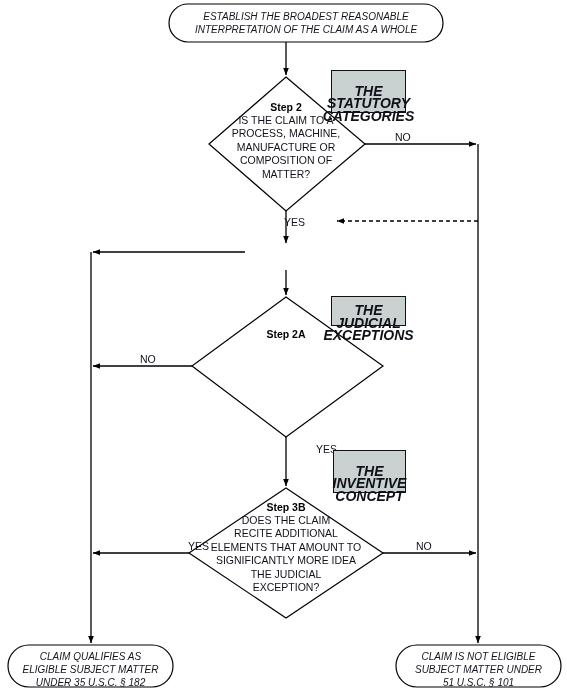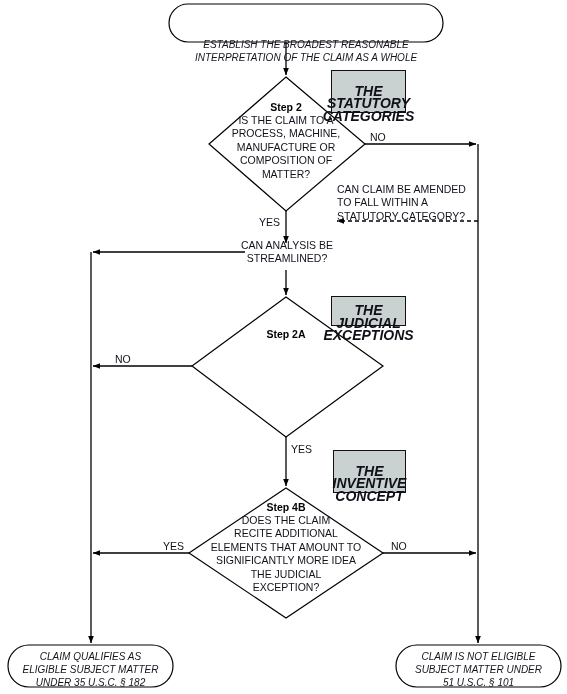--- a/index.html
+++ b/index.html
@@ -67,20 +67,21 @@
     position: absolute;
     font-size: 10.5px;
     line-height: 13.4px;
     color: #12121c;
     white-space: pre-line;
   }
   .edge-lbl {
     position: absolute;
     font-size: 10.5px;
     color: #12121c;
+    margin-left: 25px;
   }
 </style>
 </head>
 <body>
 
 <div id="page">
 
   <svg id="svg-layer" viewBox="0 0 567 694">
     <defs>
       <marker id="arrow" markerWidth="9" markerHeight="9" refX="7.4" refY="3" orient="auto" markerUnits="userSpaceOnUse">
@@ -120,62 +121,57 @@
       <line x1="189" y1="553" x2="93" y2="553" marker-end="url(#arrow)"></line>
 
       <line x1="383" y1="553" x2="476" y2="553" marker-end="url(#arrow)"></line>
 
       <rect x="8" y="645" width="165" height="42" rx="21" ry="21" stroke-width="1.2"></rect>
 
       <rect x="396" y="645" width="165" height="42" rx="21" ry="21" stroke-width="1.2"></rect>
     </g>
   </svg>
 
-  <div class="terminal-text" style="position:absolute;left:169px;top:10px;width:274px;margin-top:28px;">ESTABLISH THE BROADEST REASONABLE
+  <div class="terminal-text" style="position:absolute;left:169px;top:10px;width:274px;">ESTABLISH THE BROADEST REASONABLE
 INTERPRETATION OF THE CLAIM AS A WHOLE</div>
 
   <div class="step-head" style="position:absolute;left:226px;top:101px;width:120px;">Step 2</div>
   <div class="diamond-text" style="position:absolute;left:206px;top:114px;width:160px;">IS THE CLAIM TO A
 PROCESS, MACHINE,
 MANUFACTURE OR
 COMPOSITION OF
 MATTER?</div>
   <div class="edge-lbl" style="left:370px;top:131px;">NO</div>
   <div class="edge-lbl" style="left:259px;top:216px;">YES</div>
 
   <div class="gray-box" style="left:331px;top:70px;width:75px;height:43px;">
     <span>THE
 STATUTORY
 CATEGORIES</span>
   </div>
 
-  <div class="side-note" style="left:337px;top:183px;width:180px;text-align:left;">CAN CLAIM BE AMENDED
-TO FALL WITHIN A
-STATUTORY CATEGORY?</div>
 
-  <div class="side-note" style="left:227px;top:239px;width:120px;text-align:center;">CAN ANALYSIS BE
-STREAMLINED?</div>
 
 
   <div class="step-head" style="position:absolute;left:226px;top:328px;width:120px;">Step 2A</div>
   <div class="edge-lbl" style="left:115px;top:353px;">NO</div>
   <div class="edge-lbl" style="left:291px;top:443px;">YES</div>
 
   <div class="gray-box" style="left:331px;top:296px;width:75px;height:30px;">
     <span>THE JUDICIAL
 EXCEPTIONS</span>
   </div>
 
   <div class="gray-box" style="left:333px;top:450px;width:73px;height:43px;">
     <span>THE
 INVENTIVE
 CONCEPT</span>
   </div>
 
-  <div class="step-head" style="position:absolute;left:226px;top:501px;width:120px;">Step 4B</div>
+  <div class="step-head" style="position:absolute;left:226px;top:501px;width:120px;">Step 3B</div>
   <div class="diamond-text" style="position:absolute;left:186px;top:514px;width:200px;">DOES THE CLAIM
 RECITE ADDITIONAL
 ELEMENTS THAT AMOUNT TO
 SIGNIFICANTLY MORE IDEA
 THE JUDICIAL
 EXCEPTION?</div>
   <div class="edge-lbl" style="left:163px;top:540px;">YES</div>
   <div class="edge-lbl" style="left:391px;top:540px;">NO</div>
 
   <div class="terminal-text" style="position:absolute;left:8px;top:650px;width:165px;">CLAIM QUALIFIES AS

